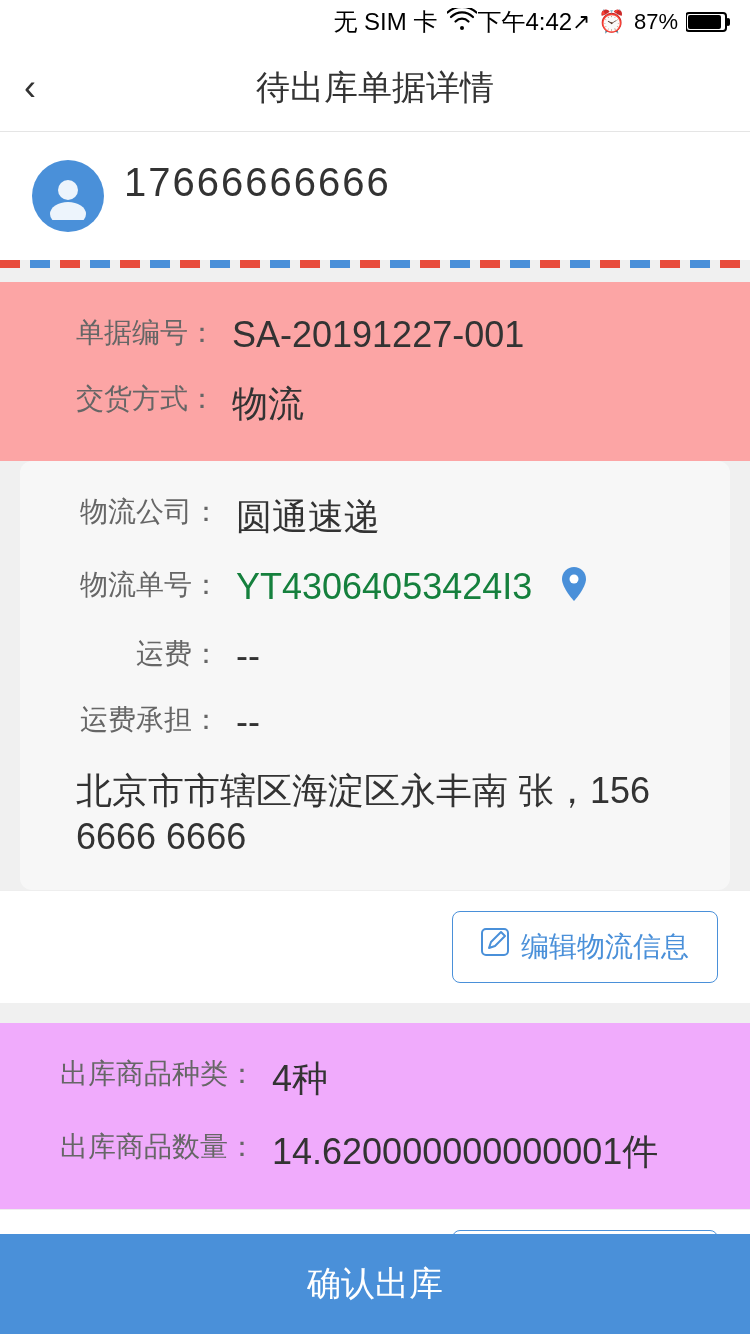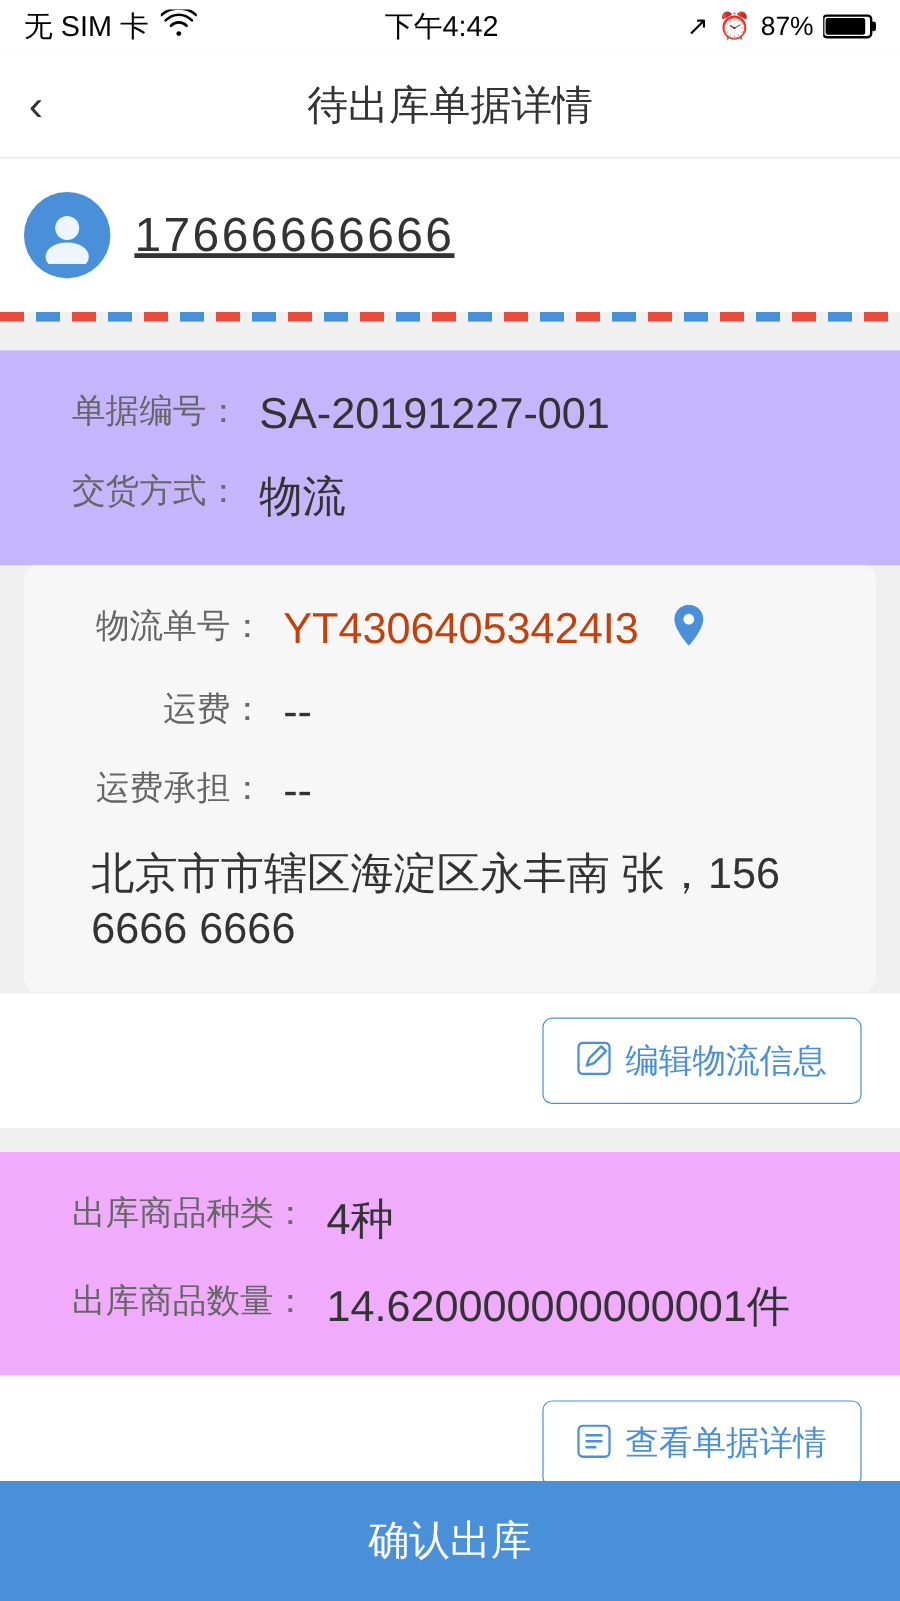--- a/index.html
+++ b/index.html
@@ -12,21 +12,21 @@
       font-size: 28px;
       color: #333;
     }
 
     
     .status-bar {
       height: 44px;
       background: #fff;
       display: flex;
       align-items: center;
-      justify-content: space-between;
+      justify-content: flex-end;
       padding: 0 20px;
       font-size: 24px;
       color: #000;
     }
     .status-left { display: flex; align-items: center; gap: 10px; }
     .status-center { font-size: 24px; font-weight: 500; }
     .status-right { display: flex; align-items: center; gap: 8px; font-size: 22px; }
 
     
     .nav-bar {
@@ -59,47 +59,46 @@
         #e84c3d 0px, #e84c3d 20px,
         transparent 20px, transparent 30px,
         #4a90d9 30px, #4a90d9 50px,
         transparent 50px, transparent 60px
       );
     }
 
     
     .customer-header {
       background: #fff;
-      padding: 28px 20px;
-      display: flex;
-      align-items: center;
+      padding: 28px 32px;
+      display: flex;
+      align-items: flex-start;
       gap: 20px;
-      text-decoration: underline;
     }
     .customer-avatar {
       width: 72px;
       height: 72px;
       border-radius: 50%;
       background: #4a90d9;
       display: flex;
       align-items: center;
       justify-content: center;
     }
     .customer-phone {
       font-size: 40px;
       font-weight: 500;
       color: #333;
       letter-spacing: 2px;
     }
 
     
     .section {
-      background: #c4b5fd;
-      margin-top: 24px;
-      padding: 32px 40px;
+      background: #fca5a5;
+      margin-top: 14px;
+      padding: 32px 56px;
     }
 
     .field-row {
       display: flex;
       align-items: flex-start;
       margin-bottom: 24px;
     }
     .field-row:last-child { margin-bottom: 0; }
     .field-label {
       color: #666;
@@ -107,21 +106,21 @@
       min-width: 160px;
       text-align: right;
       flex-shrink: 0;
     }
     .field-value {
       color: #333;
       font-size: 36px;
       margin-left: 16px;
       flex: 1;
     }
-    .field-value.blue { color: #c2410c; }
+    .field-value.blue { color: #15803d; }
 
     
     .logistics-card {
       background: #f7f7f7;
       border-radius: 12px;
       margin-top: 20px;
       padding: 32px 40px;
     }
 
     
@@ -142,21 +141,21 @@
       border-top: 1px solid #eee;
     }
     .action-btn {
       border: 1.5px solid #4a90d9;
       border-radius: 8px;
       padding: 16px 28px;
       color: #4a90d9;
       font-size: 28px;
       background: #fff;
       display: flex;
-      align-items: flex-end;
+      align-items: flex-start;
       gap: 12px;
       cursor: pointer;
     }
     .action-btn .btn-icon {
       font-size: 28px;
     }
 
     
     .section-divider {
       height: 20px;
@@ -251,20 +250,24 @@
       <span class="field-value">SA-20191227-001</span>
     </div>
     <div class="field-row">
       <span class="field-label">交货方式：</span>
       <span class="field-value">物流</span>
     </div>
   </div>
 
   <div class="logistics-card" style="margin: 0 20px 0 20px; background:#f7f7f7; border-radius:12px; padding:32px 40px;">
     <div class="field-row">
+      <span class="field-label">物流公司：</span>
+      <span class="field-value">圆通速递</span>
+    </div>
+    <div class="field-row">
       <span class="field-label">物流单号：</span>
       <span class="field-value blue">
         <span>YT43064053424I3</span>
         <span class="location-icon">
           <svg width="32" height="36" viewBox="0 0 32 36" fill="none">
             <path d="M16 0C9.37 0 4 5.37 4 12c0 9 12 22 12 22S28 21 28 12c0-6.63-5.37-12-12-12z" fill="#4a90d9"></path>
             <circle cx="16" cy="12" r="4.5" fill="#fff"></circle>
           </svg>
         </span>
       </span>

